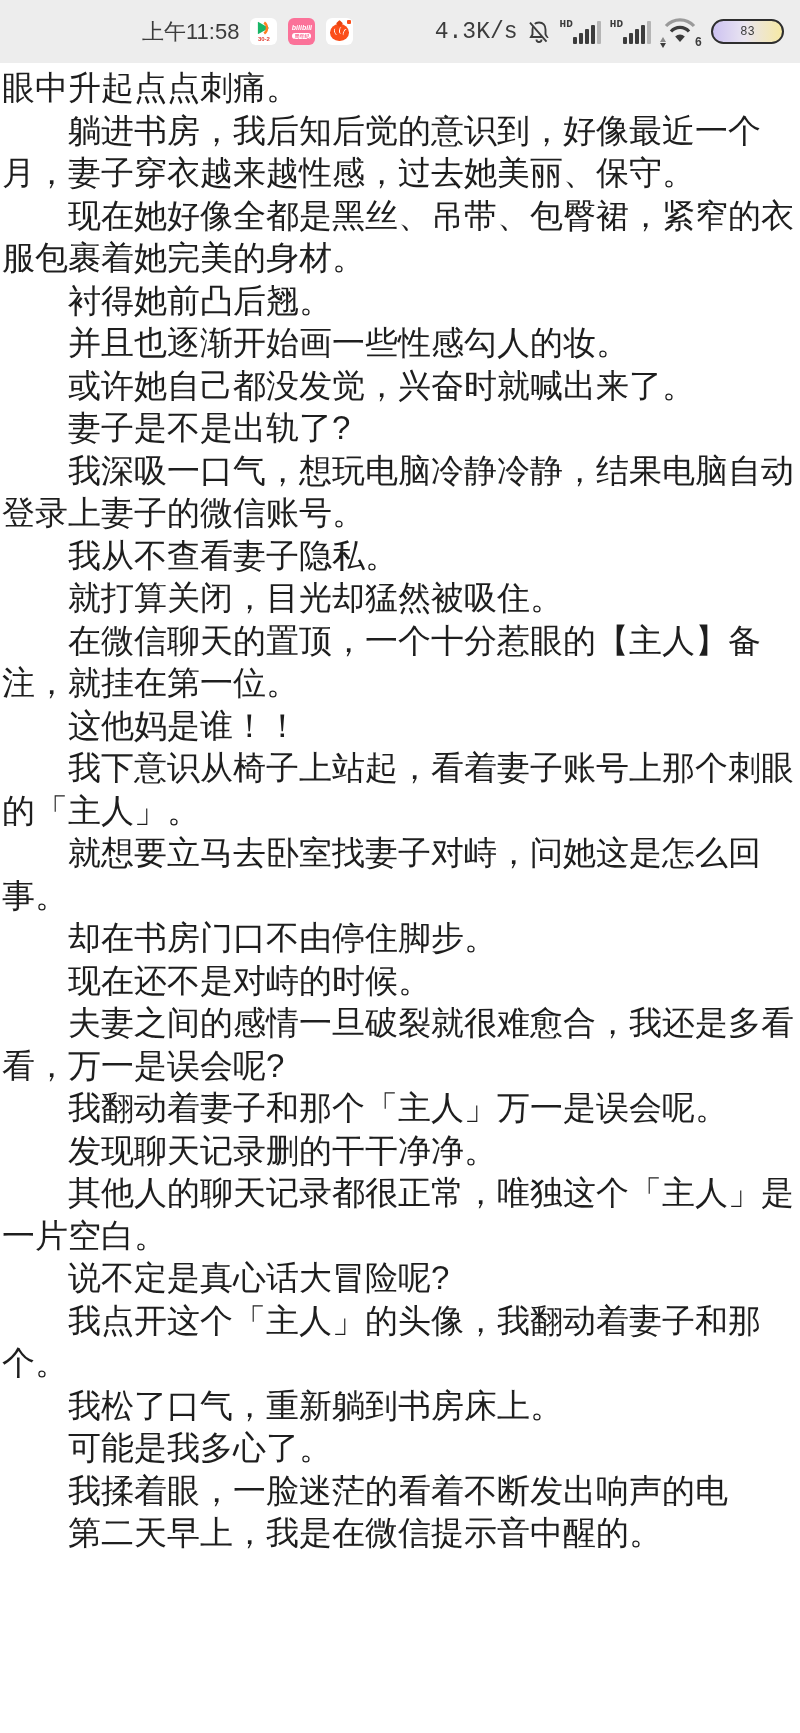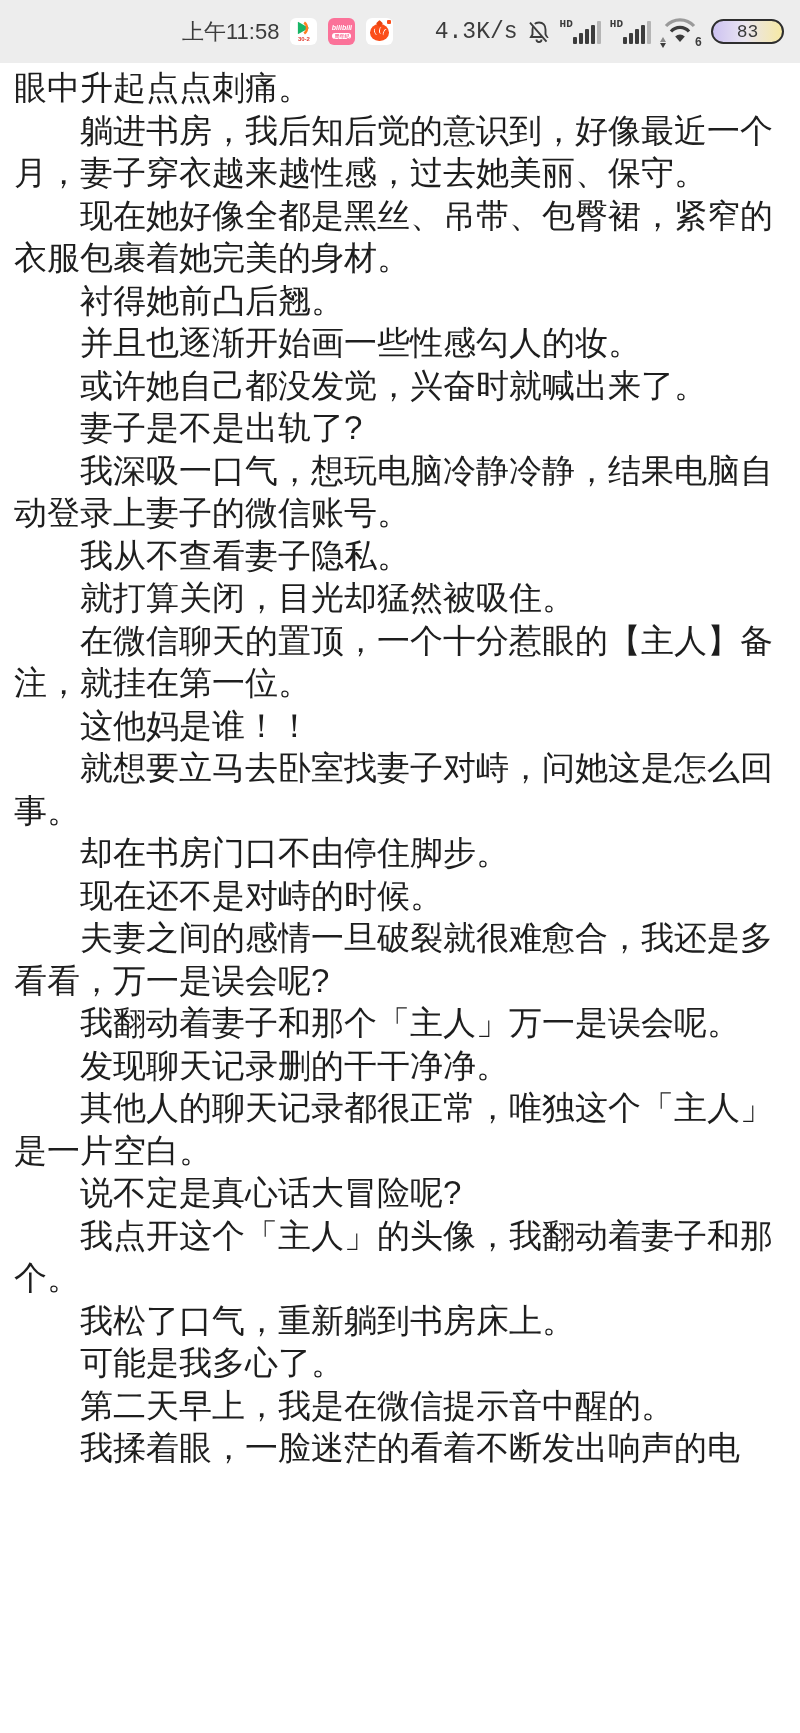--- a/index.html
+++ b/index.html
@@ -9,21 +9,21 @@
   }
   
   .status-bar{
     height:63px;background:#ededed;
     display:flex;align-items:center;justify-content:space-between;
     padding:0 16px 0 142px;box-sizing:border-box;
     color:#3c3c3c;
   }
   .sb-left{display:flex;align-items:center;gap:11px;}
   .sb-right{display:flex;align-items:center;gap:9px;font-family:Liberation Mono, monospace;}
-  .sb-time{font-size:22px;font-weight:500;letter-spacing:0;white-space:nowrap;margin-left:40px;}
+  .sb-time{font-size:22px;font-weight:500;letter-spacing:0;white-space:nowrap;}
   .sb-speed{font-size:23px;font-weight:500;white-space:nowrap;}
 
   .app-icon{
     width:27px;height:27px;border-radius:6px;flex:0 0 auto;
     display:flex;flex-direction:column;align-items:center;justify-content:center;
     position:relative;overflow:hidden;
   }
   .app-icon.tencent{background:#ffffff;}
   .tv-badge{font-size:6px;line-height:6px;color:#e23a2e;font-weight:700;margin-top:1px;}
   .app-icon.bili{background:#fb7299;}
@@ -65,24 +65,24 @@
   .wifi-arrows i{display:block;width:0;height:0;border-left:3.5px solid transparent;border-right:3.5px solid transparent;}
   .wifi-arrows .up{border-bottom:5px solid #8a8a8a;}
   .wifi-arrows .down{border-top:5px solid #3c3c3c;}
   .wifi6{position:absolute;right:0;bottom:0;font-size:12px;font-weight:700;color:#3c3c3c;line-height:12px;}
 
   .battery{
     width:69px;height:21px;border:2.5px solid #2e2e2e;border-radius:14px;
     background:linear-gradient(90deg,#cdc2f1 0%,#e9e4f1 45%,#f6e9a4 100%);
     display:flex;align-items:center;justify-content:center;flex:0 0 auto;
   }
-  .battery-text{font-size:18px;font-weight:500;color:#3a3a3a;}
+  .battery-text{font-size:12px;font-weight:500;color:#3a3a3a;}
 
   
-  .reader{padding:4px 14px 0;background:#ffffff;}
+  .reader{padding:4px 2px 0;background:#ffffff;}
   .reader p{
     margin:0;font-size:33px;line-height:42.5px;color:#1e1e1e;
     text-indent:2em;letter-spacing:0;word-break:normal;
   }
   .reader p.continuation{text-indent:0;}
 </style>
 </head>
 <body>
 
 <div class="status-bar">
@@ -170,26 +170,27 @@
   <p>现在她好像全都是黑丝、吊带、包臀裙，紧窄的衣服包裹着她完美的身材。</p>
   <p>衬得她前凸后翘。</p>
   <p>并且也逐渐开始画一些性感勾人的妆。</p>
   <p>或许她自己都没发觉，兴奋时就喊出来了。</p>
   <p>妻子是不是出轨了?</p>
   <p>我深吸一口气，想玩电脑冷静冷静，结果电脑自动登录上妻子的微信账号。</p>
   <p>我从不查看妻子隐私。</p>
   <p>就打算关闭，目光却猛然被吸住。</p>
   <p>在微信聊天的置顶，一个十分惹眼的【主人】备注，就挂在第一位。</p>
   <p>这他妈是谁！！</p>
+  <p>我下意识从椅子上站起，看着妻子账号上那个刺眼的「主人」。</p>
   <p>就想要立马去卧室找妻子对峙，问她这是怎么回事。</p>
   <p>却在书房门口不由停住脚步。</p>
   <p>现在还不是对峙的时候。</p>
   <p>夫妻之间的感情一旦破裂就很难愈合，我还是多看看，万一是误会呢?</p>
   <p>我翻动着妻子和那个「主人」万一是误会呢。</p>
   <p>发现聊天记录删的干干净净。</p>
   <p>其他人的聊天记录都很正常，唯独这个「主人」是一片空白。</p>
   <p>说不定是真心话大冒险呢?</p>
   <p>我点开这个「主人」的头像，我翻动着妻子和那个。</p>
   <p>我松了口气，重新躺到书房床上。</p>
   <p>可能是我多心了。</p>
+  <p>我揉着眼，一脸迷茫的看着不断发出响声的电</p>
   <p>第二天早上，我是在微信提示音中醒的。</p>
-  <p>我揉着眼，一脸迷茫的看着不断发出响声的电</p>
 </div>
 
 </body></html>

